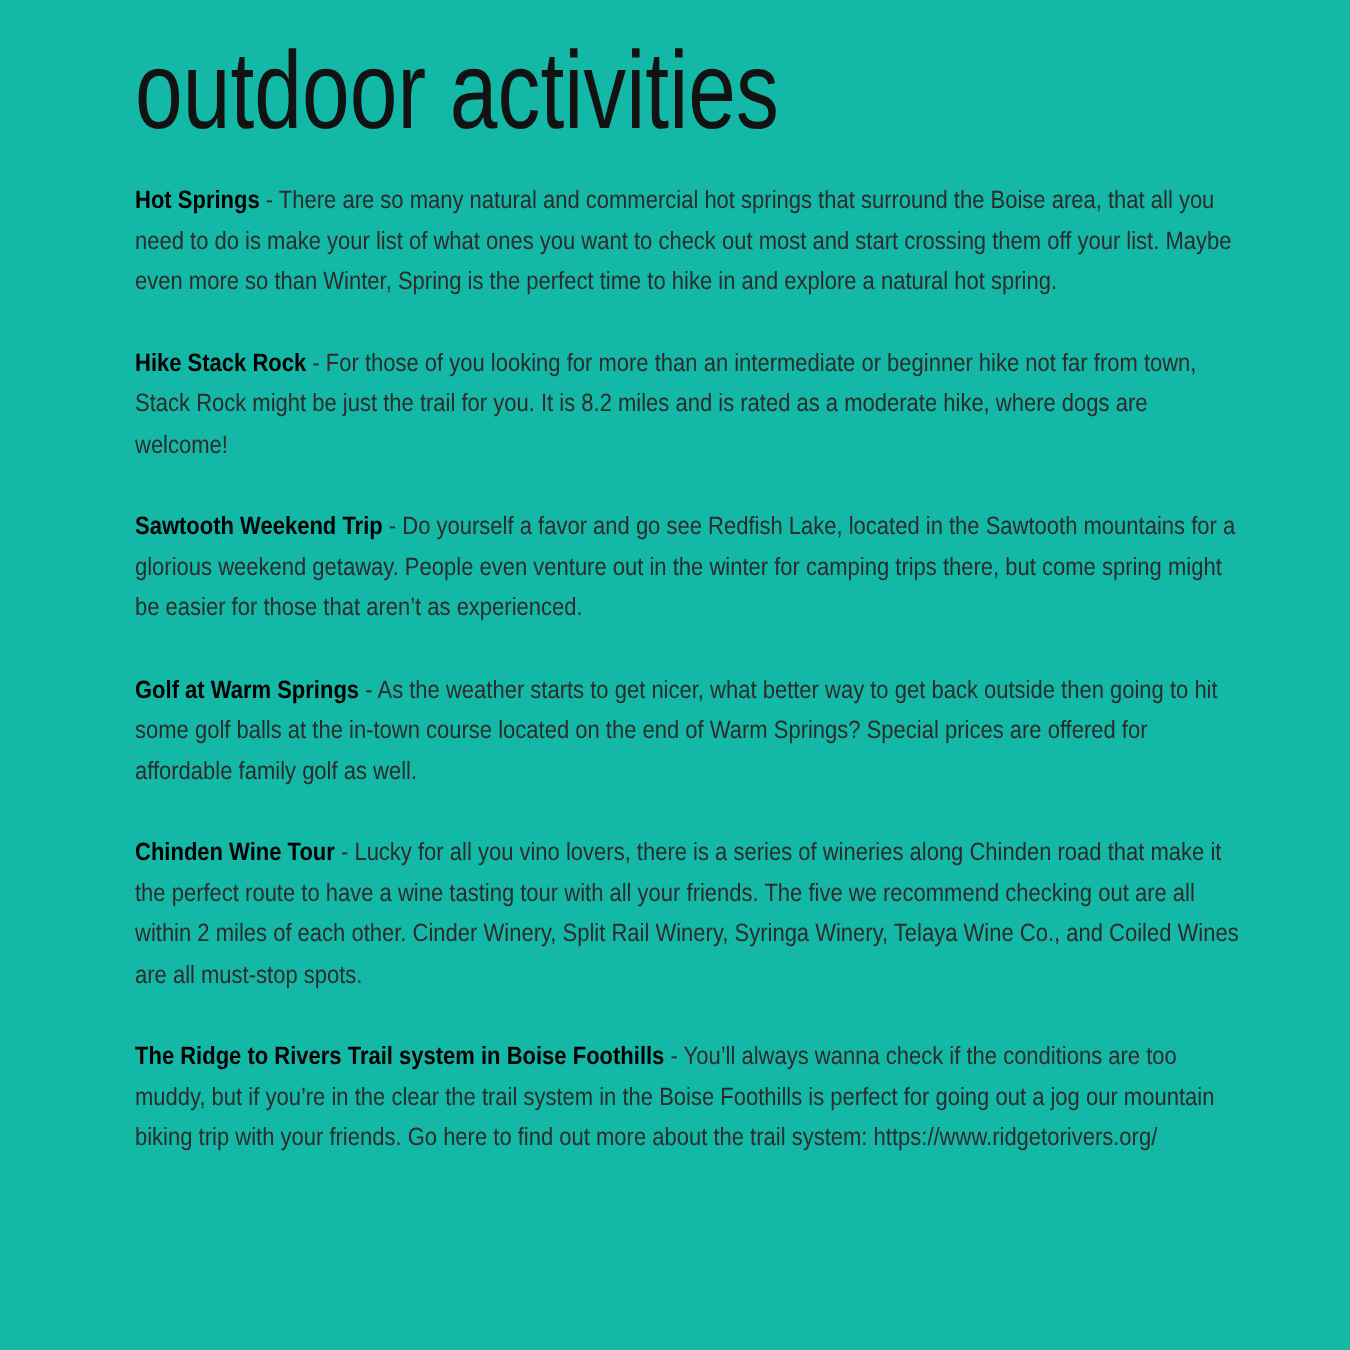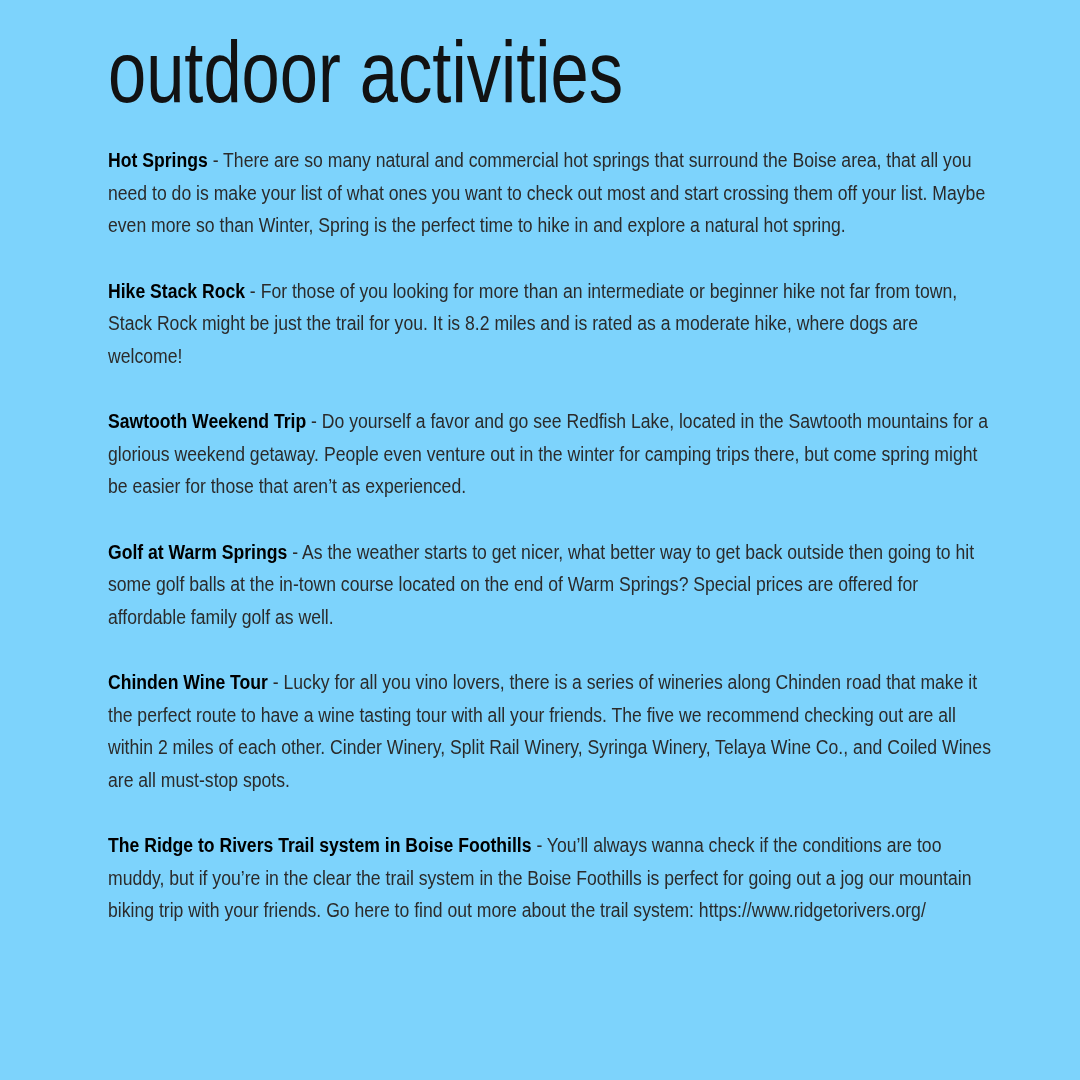--- a/index.html
+++ b/index.html
@@ -9,21 +9,21 @@
   }
   body {
     width: 1080px;
     height: 1080px;
     overflow: hidden;
   }
   .page {
     position: relative;
     width: 1080px;
     height: 1080px;
-    background: #7dd3fc;
+    background: #14b8a6;
     font-family: "Liberation Sans", sans-serif;
     overflow: hidden;
   }
   .title {
     position: absolute;
     left: 108px;
     top: 28px;
     margin: 0;
     font-size: 88px;
     line-height: 88px;

